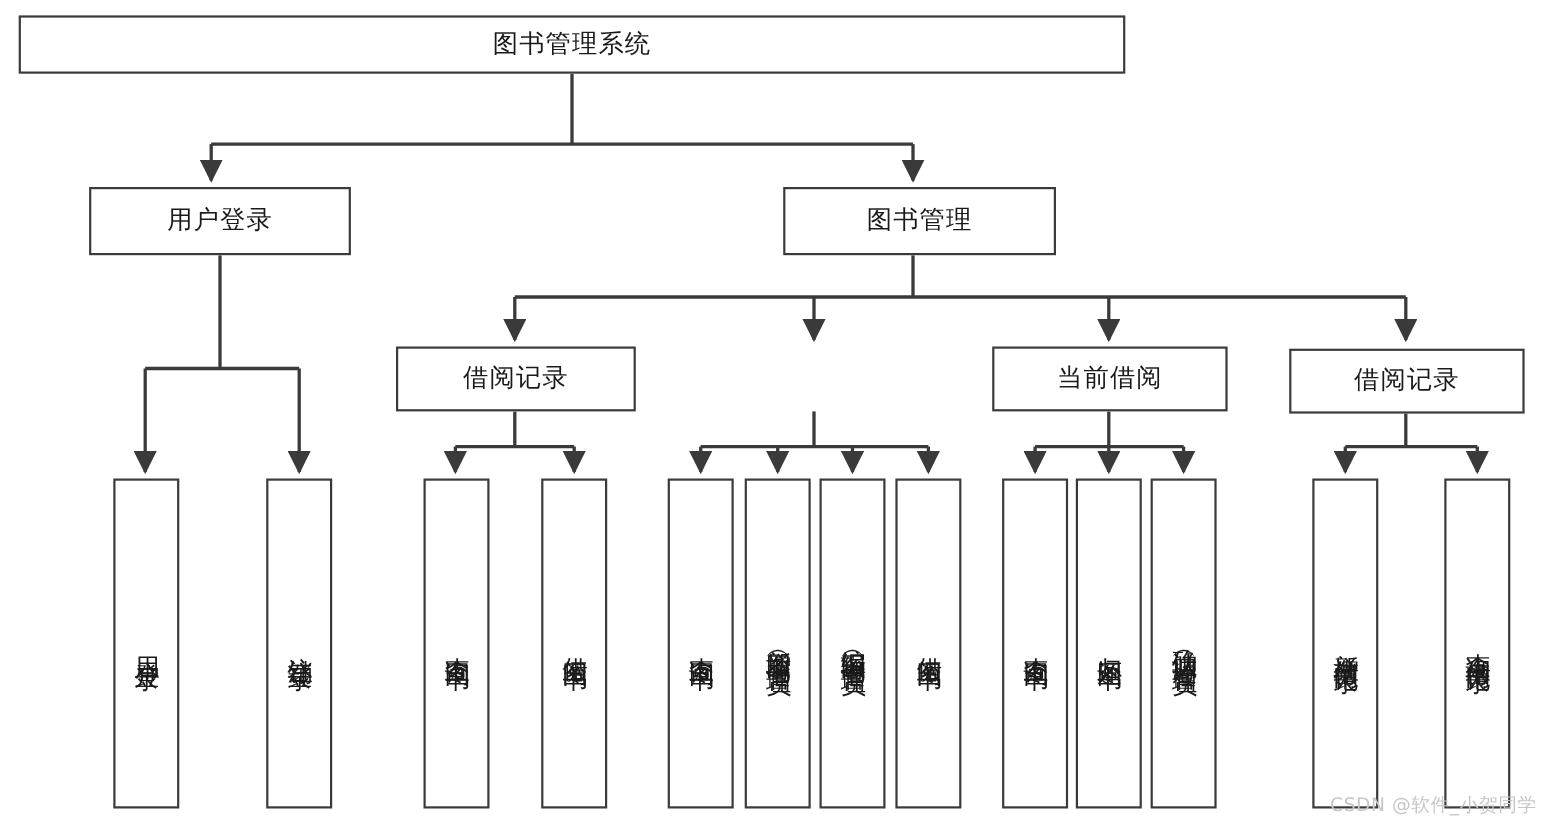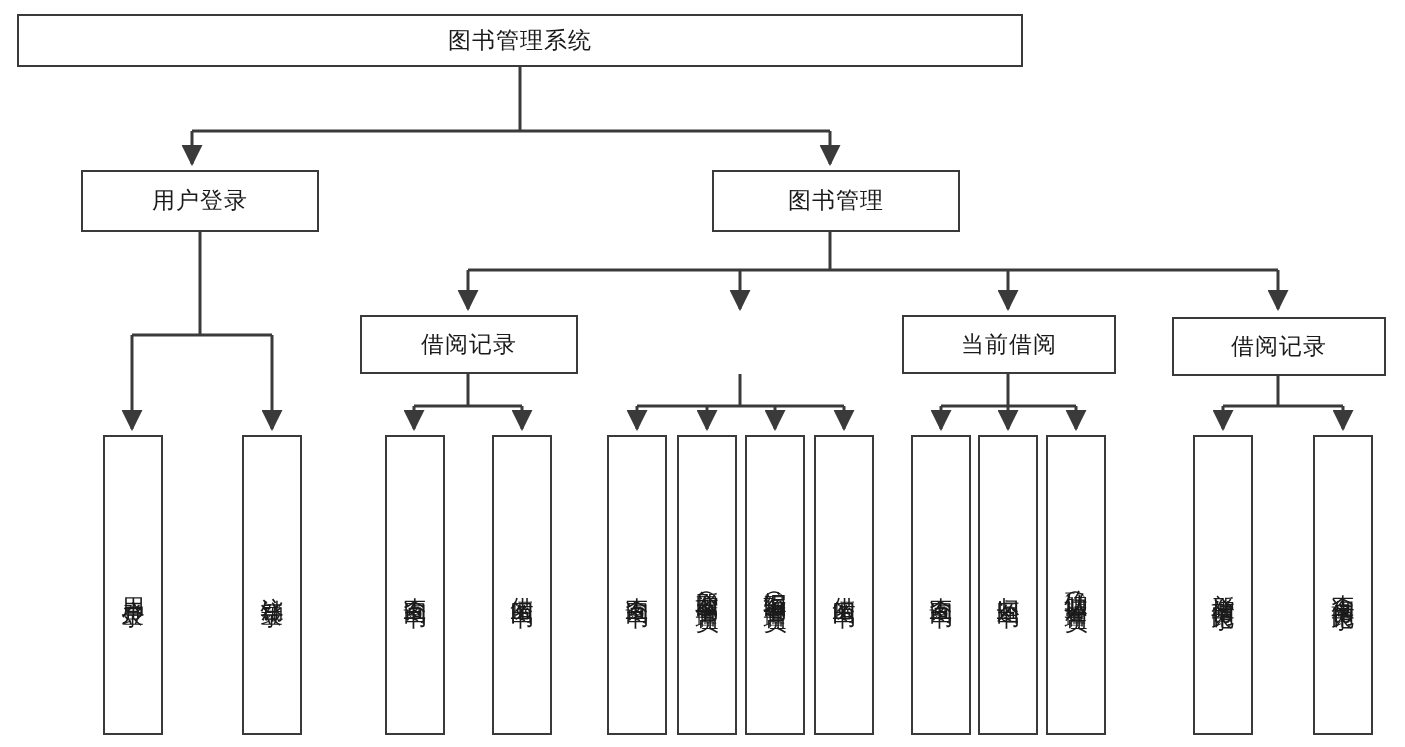--- a/index.html
+++ b/index.html
@@ -180,14 +180,15 @@
     <span class="vtext">确认归还（管理员）</span>
   </div>
 
   <div class="node vert" style="left:1193px; top:435px; width:60px; height:300px;">
     <span class="vtext">新增借阅记录</span>
   </div>
   <div class="node vert" style="left:1313px; top:435px; width:60px; height:300px;">
     <span class="vtext">查询借阅记录</span>
   </div>
 
+  <div id="watermark">CSDN @软件_小贺同学</div>
 
 </div>
 
 </body></html>

